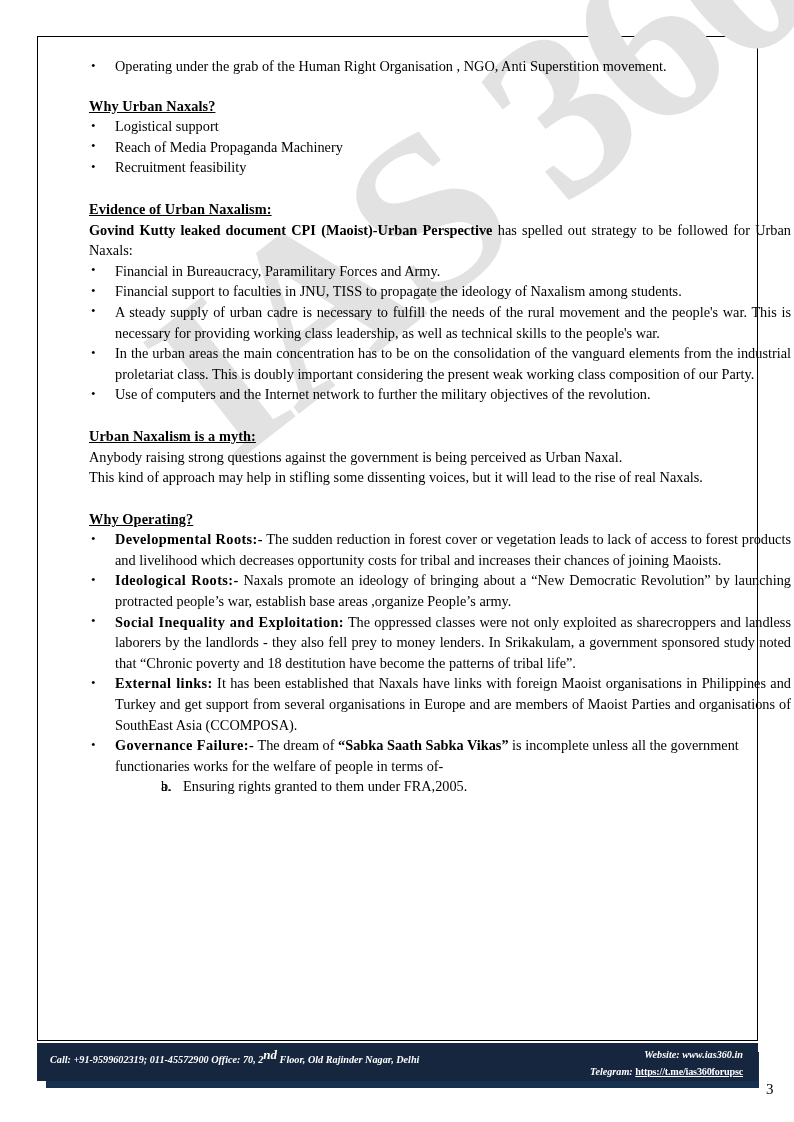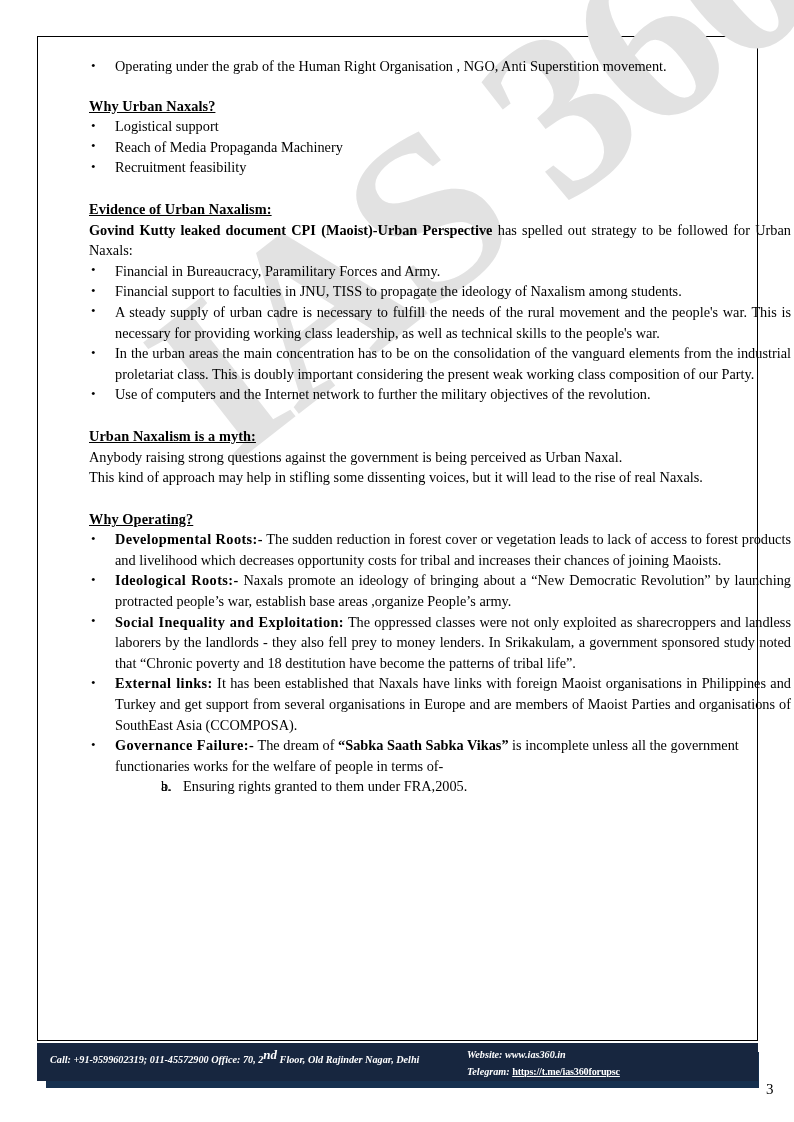--- a/index.html
+++ b/index.html
@@ -159,21 +159,21 @@
     color: #ffffff;
     font-family: "Liberation Serif", "DejaVu Serif", serif;
     font-style: italic;
     font-weight: bold;
     font-size: 10.2px;
     line-height: 17px;
     white-space: nowrap;
   }
   #footer-left { left: 13px; top: 3px; }
   #footer-right { left: 430px; top: 3px; width: 276px; text-align: center; }
-  #footer-right .fline { display: block; text-align: left; }
+  #footer-right .fline { display: block; text-align: right; }
   .sup-2nd { font-size: 13px; vertical-align: super; }
   .tg-link {
     text-decoration: underline;
     color: #ffffff;
     font-style: normal;
     font-weight: bold;
     font-family: "Liberation Serif", "DejaVu Serif", serif;
     letter-spacing: -0.2px;
   }
 

